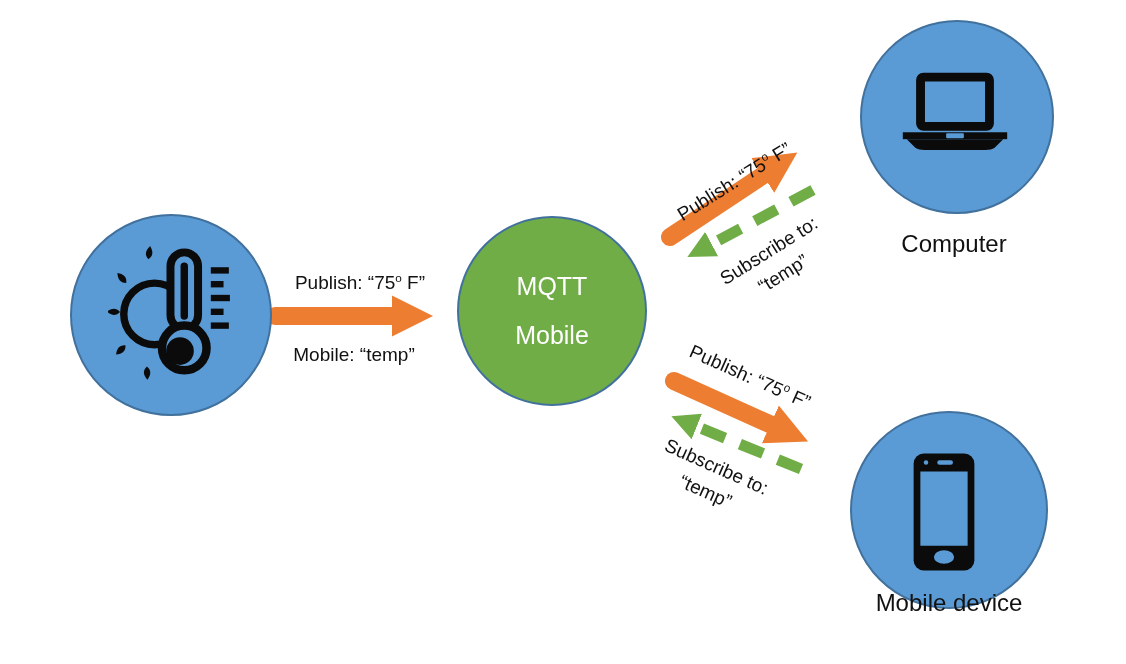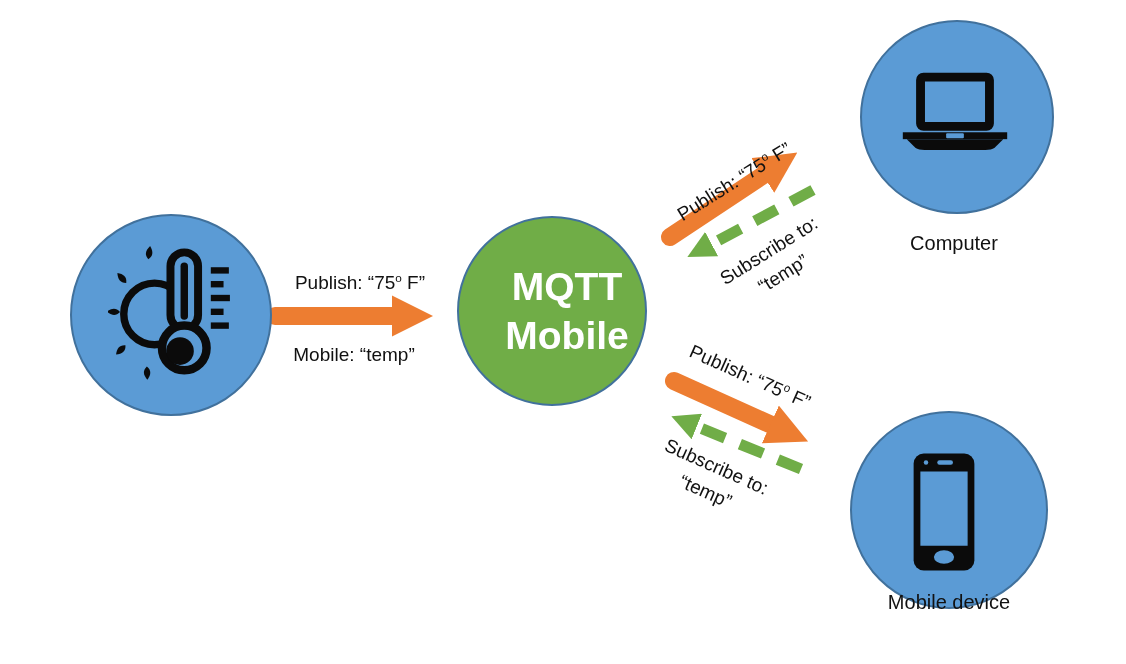--- a/index.html
+++ b/index.html
@@ -4,25 +4,25 @@
 <style>
   html,body { margin:0; padding:0; background:#ffffff; }
   .canvas {
     position:relative; width:1126px; height:664px; background:#ffffff;
     font-family:"Liberation Sans", sans-serif; color:#111; overflow:hidden;
   }
   .circle { position:absolute; border-radius:50%; box-sizing:border-box; }
   .node-blue { background:#5b9bd5; border:2px solid #41719c; }
   .node-green { background:#70ad47; border:2px solid #41719c; }
   .icon { position:absolute; }
-  .node-label { position:absolute; text-align:center; font-size:20px; line-height:29px; color:#111; }
+  .node-label { position:absolute; text-align:center; font-size:24px; line-height:29px; color:#111; }
   .broker-text {
-    position:absolute; left:472px; top:216px; width:190px; height:190px;
+    position:absolute; left:457px; top:216px; width:190px; height:190px;
     display:flex; flex-direction:column; align-items:center; justify-content:center;
-    color:#ffffff; font-weight:bold; font-size:39px; line-height:49px; text-align:center;
+    color:#ffffff; font-weight:normal; font-size:25px; line-height:49px; text-align:center;
   }
   .free-label { position:absolute; text-align:center; font-size:19px; line-height:24px; white-space:nowrap; color:#111; }
   .two-line { white-space:normal; line-height:27px; }
   .rot-up { transform:rotate(-32deg); transform-origin:center; }
   .rot-down { transform:rotate(24deg); transform-origin:center; }
   sup { font-size:0.62em; }
   .arrows { position:absolute; left:0; top:0; pointer-events:none; }
 </style>
 </head>
 <body>

